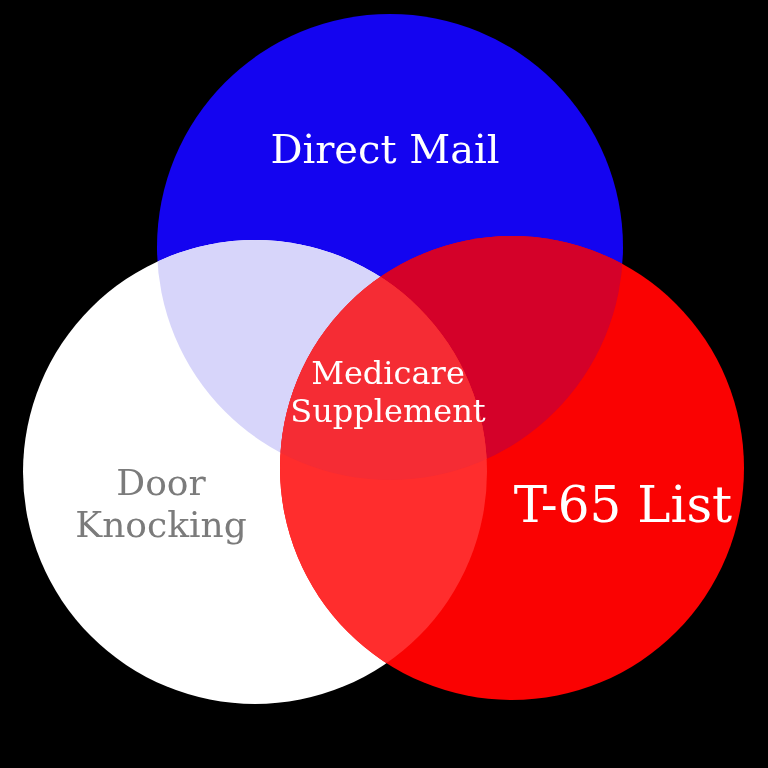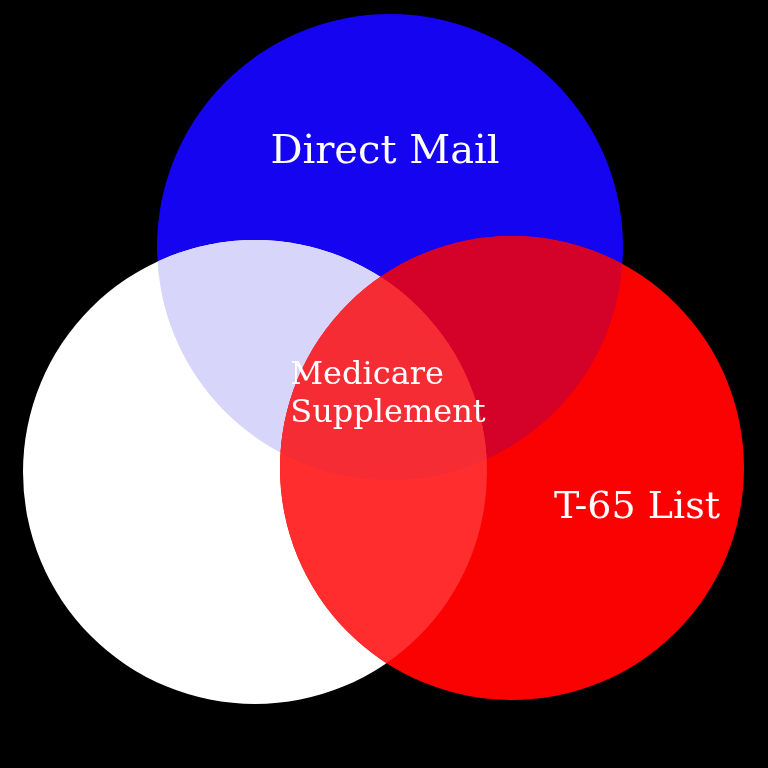--- a/index.html
+++ b/index.html
@@ -15,20 +15,21 @@
     font-family: "DejaVu Serif", "Liberation Serif", serif;
   }
   .stage svg {
     position: absolute;
     left: 0;
     top: 0;
   }
   .label {
     position: absolute;
     transform: translate(-50%, -50%);
+    text-align: center;
     white-space: nowrap;
     user-select: none;
   }
   .label-direct-mail {
     left: 385px;
     top: 149px;
     font-size: 40px;
     color: #ffffff;
   }
   .label-center {
@@ -41,23 +42,22 @@
   .label-door-knocking {
     left: 161px;
     top: 504px;
     font-size: 36px;
     line-height: 42px;
     color: #7b7b7b;
   }
   .label-t65 {
     left: 623px;
     top: 505px;
-    font-size: 38px;
+    font-size: 50px;
     color: #ffffff;
-    margin-left: 14px;
   }
   .label .line { display: block; }
 </style>
 </head>
 <body>
 
 <div class="stage">
 
   <svg width="768" height="768" viewBox="0 0 768 768">
     <defs>
@@ -91,16 +91,20 @@
     </g>
   </svg>
 
   <div class="label label-direct-mail">Direct Mail</div>
 
   <div class="label label-center">
     <span class="line">Medicare</span>
     <span class="line">Supplement</span>
   </div>
 
+  <div class="label label-door-knocking">
+    <span class="line">Door</span>
+    <span class="line">Knocking</span>
+  </div>
 
   <div class="label label-t65">T-65 List</div>
 
 </div>
 
 </body></html>

